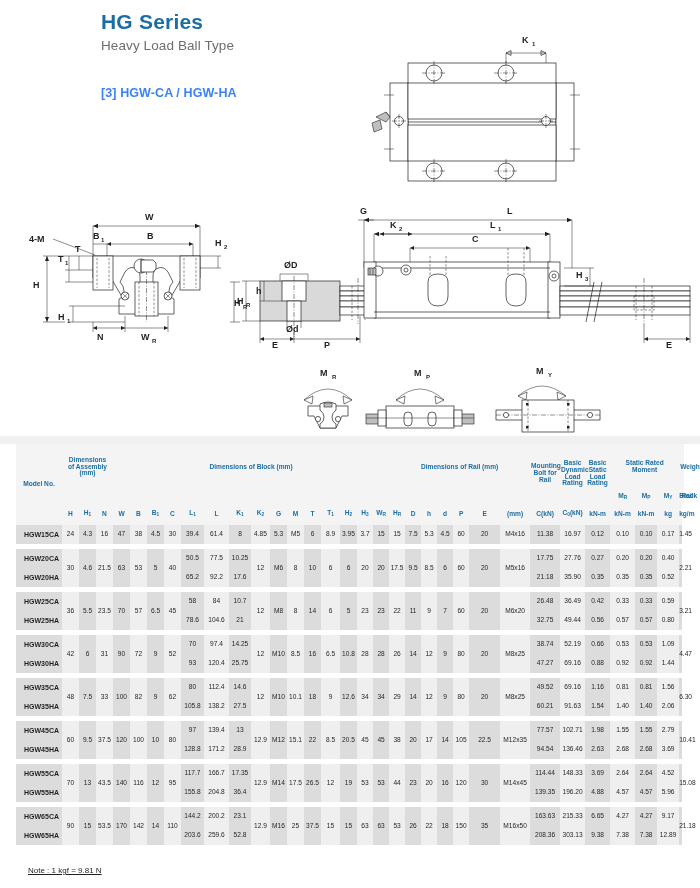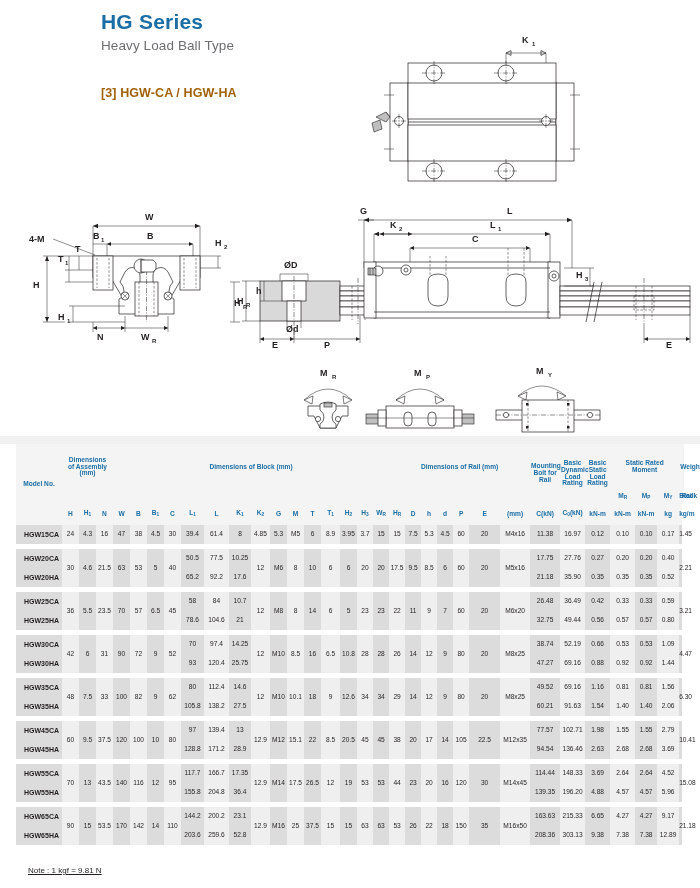--- a/index.html
+++ b/index.html
@@ -18,21 +18,21 @@
   #title-main {
     position:absolute; left:57px; top:10px;
     font-size:21px; font-weight:bold; color:#1b6ea5; letter-spacing:.2px;
   }
   #title-sub {
     position:absolute; left:57px; top:38px;
     font-size:13.5px; color:#6d6e71; letter-spacing:.1px;
   }
   #section-title {
     position:absolute; left:57px; top:86px;
-    font-size:12.5px; font-weight:bold; color:#a16207; letter-spacing:.1px;
+    font-size:12.5px; font-weight:bold; color:#3b82f6; letter-spacing:.1px;
   }
 
   
   .dwg { position:absolute; }
   .dwg svg { display:block; }
 
   
   #table-wrap {
     position:absolute; left:0px; top:444px; width:700px;
   }

